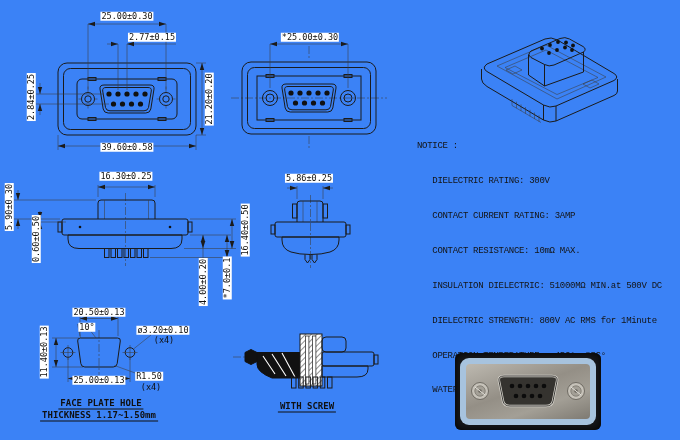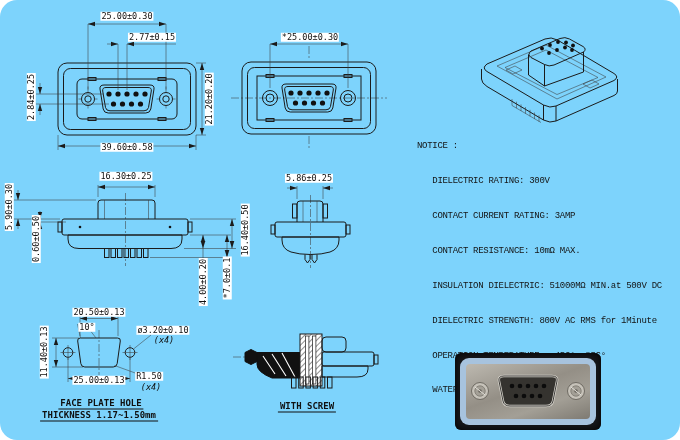--- a/index.html
+++ b/index.html
@@ -1,25 +1,25 @@
 <!DOCTYPE html>
 <html><head>
 <meta charset="utf-8">
 <style>
   html,body{margin:0;padding:0;background:#fff;}
-  #sheet{position:relative;width:680px;height:440px;background:#7dd3fc;overflow:hidden;
-         font-family:"DejaVu Sans Mono",monospace;border-radius:17px;}
+  #sheet{position:relative;width:680px;height:440px;background:#3b82f6;overflow:hidden;
+         font-family:"DejaVu Sans Mono",monospace;}
   svg{position:absolute;left:0;top:0;}
   .ln{stroke:#1b1b1b;stroke-width:1;fill:none;}
   .tn{stroke:#3c3c3c;stroke-width:.55;fill:none;}
   .cl{stroke:#3c3c3c;stroke-width:.55;fill:none;stroke-dasharray:8 2 2 2;}
   .dim{position:absolute;font:8.5px "DejaVu Sans Mono",monospace;color:#101010;background:#fff;
        padding:0 1px;transform:translate(-50%,-50%);white-space:nowrap;line-height:1;z-index:3;}
   .dim.rot{transform:translate(-50%,-50%) rotate(-90deg);}
-  .dim.nobg{background:transparent;font-style:italic;}
+  .dim.nobg{background:transparent;}
   .cap{position:absolute;font:bold 9px "DejaVu Sans Mono",monospace;color:#101010;
        transform:translate(-50%,-50%);white-space:nowrap;border-bottom:1.2px solid #101010;
        padding:0 2px 1px 2px;line-height:1;z-index:3;}
   .notice{position:absolute;left:417px;top:118px;font:9px/11.62px "Liberation Mono",monospace;
           color:#141414;white-space:pre;letter-spacing:-0.3px;z-index:2;}
   .photo{position:absolute;left:455px;top:353px;width:146px;height:77px;background:#17181c;
          border-radius:6px;box-shadow:inset 0 0 8px #000;z-index:2;}
   .photo .ring{position:absolute;left:5px;top:5px;right:5px;bottom:5px;border-radius:9px;}
   .photo .plate{position:absolute;left:11px;top:11px;right:11px;bottom:11px;border-radius:4px;
          background:linear-gradient(160deg,#bdb9b0 0%,#948f86 45%,#a39f96 70%,#7e7a72 100%);}

